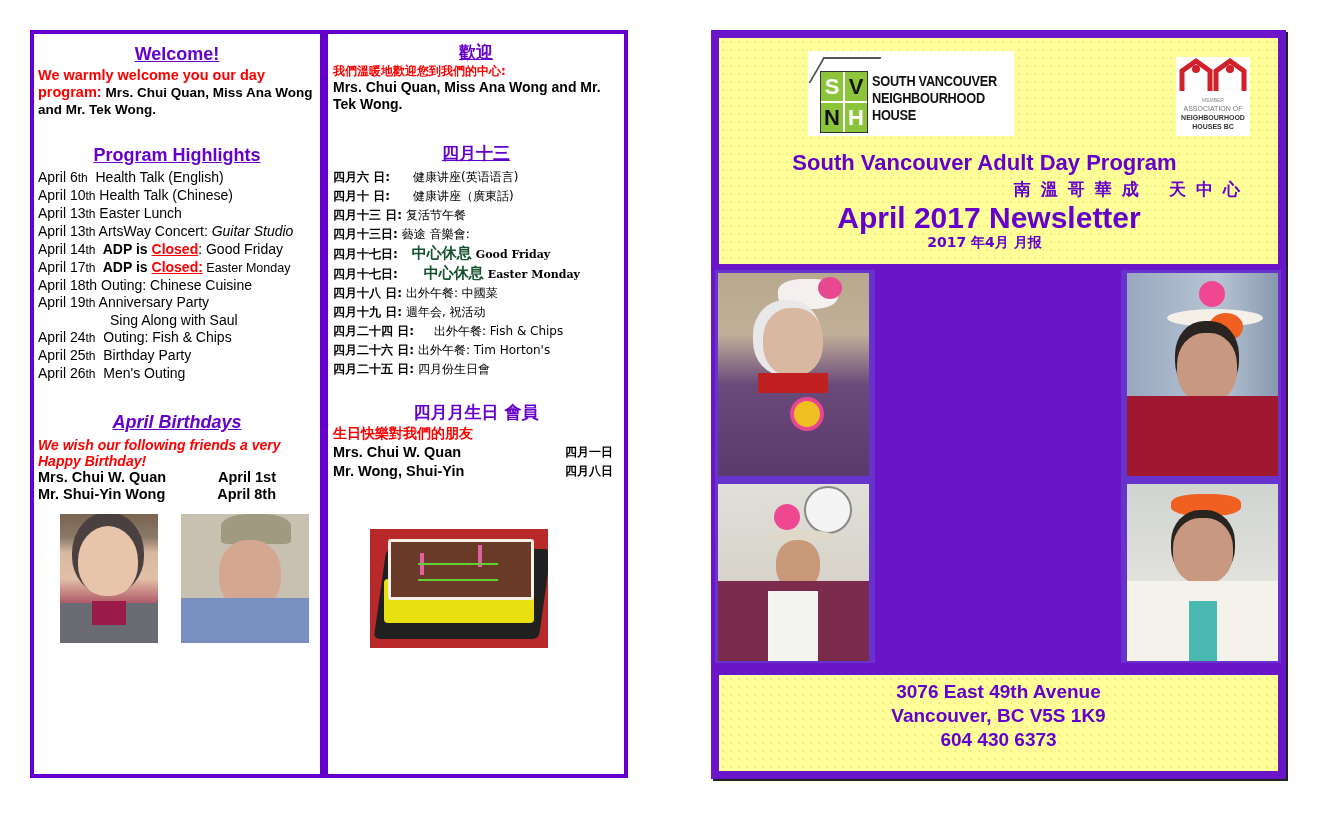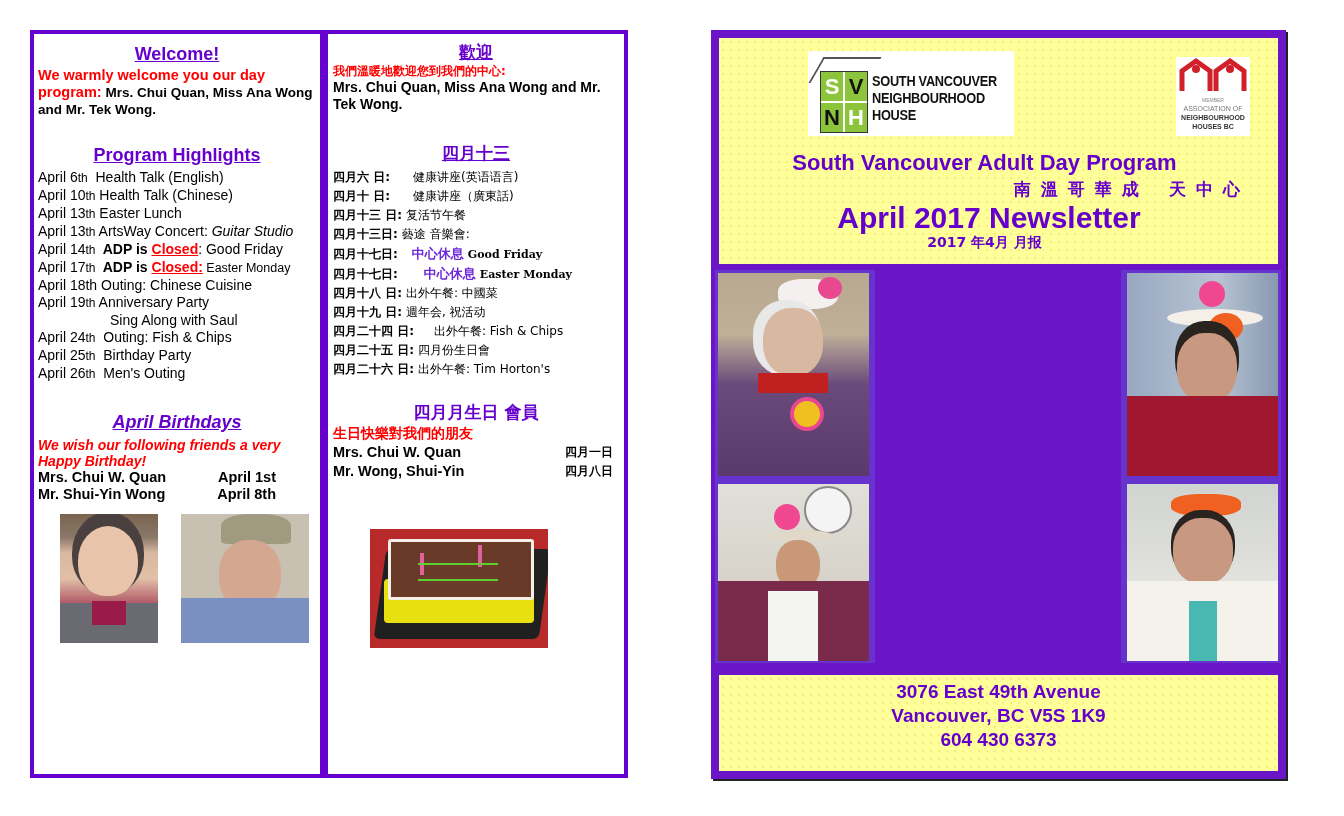--- a/index.html
+++ b/index.html
@@ -24,21 +24,21 @@
   .bold { font-weight:bold; }
   .txt15 { font-size:14.5px; line-height:17px; font-weight:bold; }
 
   .prog-row { font-size:14px; line-height:17px; white-space:nowrap; }
   .prog-row .date { font-weight:normal; }
   .closed { color:#ff0000; font-weight:bold; text-decoration:underline; }
   .it { font-style:italic; }
 
   .zh-row { font-size:12px; line-height:19px; white-space:nowrap; font-family:"DejaVu Sans", sans-serif; }
   .zh-row .d { font-weight:bold; display:inline-block; }
-  .zh-row .c { font-weight:bold; color:#6d28d9; font-size:13px; }
+  .zh-row .c { font-weight:bold; color:#14532d; font-size:15px; }
   .zh-row .mono { font-family:"DejaVu Serif", serif; font-weight:bold; font-size:11px; }
 
   .bd-row { display:flex; justify-content:space-between; font-size:14.5px; font-weight:bold; line-height:17px; }
 
   .photo { position:absolute; overflow:hidden; }
 
   
   .right-page { position:absolute; left:711px; top:30px; width:575px; height:749px; background:#6a16c8;
                 box-shadow:2px 2px 0 #222; }
   .yellow { background:#ffff99; position:absolute;
@@ -125,22 +125,22 @@
   <div id="zh-highlights">
       <div class="zh-row"><span class="d" style="min-width: 76px; margin-right: 4px;">四月六 日:</span><span>健康讲座(英语语言)</span></div>
       <div class="zh-row"><span class="d" style="min-width: 76px; margin-right: 4px;">四月十 日:</span><span>健康讲座（廣東話)</span></div>
       <div class="zh-row"><span class="d" style="min-width: 0px; margin-right: 4px;">四月十三 日:</span><span>复活节午餐</span></div>
       <div class="zh-row"><span class="d" style="min-width: 0px; margin-right: 4px;">四月十三日:</span><span>藝途 音樂會:</span></div>
       <div class="zh-row"><span class="d" style="min-width: 0px; margin-right: 4px;">四月十七日:</span><span class="c" style="margin-left: 10px; margin-right: 4px;">中心休息</span><span class="mono">Good Friday</span></div>
       <div class="zh-row"><span class="d" style="min-width: 0px; margin-right: 16px;">四月十七日:</span><span class="c" style="margin-left: 10px; margin-right: 4px;">中心休息</span><span class="mono">Easter Monday</span></div>
       <div class="zh-row"><span class="d" style="min-width: 0px; margin-right: 4px;">四月十八 日:</span><span>出外午餐: 中國菜</span></div>
       <div class="zh-row"><span class="d" style="min-width: 0px; margin-right: 4px;">四月十九 日:</span><span>週年会, 祝活动</span></div>
       <div class="zh-row"><span class="d" style="min-width: 0px; margin-right: 20px;">四月二十四 日:</span><span>出外午餐: Fish &amp; Chips</span></div>
+      <div class="zh-row"><span class="d" style="min-width: 0px; margin-right: 4px;">四月二十六 日:</span><span>出外午餐: Tim Horton's</span></div>
       <div class="zh-row"><span class="d" style="min-width: 0px; margin-right: 4px;">四月二十五 日:</span><span>四月份生日會</span></div>
-      <div class="zh-row"><span class="d" style="min-width: 0px; margin-right: 4px;">四月二十六 日:</span><span>出外午餐: Tim Horton's</span></div>
     </div>
 
   <div style="height:22px"></div>
   <h2 class="h-zh nou">四月月生日  會員</h2>
   <div class="red bold" style="font-size:14px; line-height:20px; font-family:'DejaVu Sans',sans-serif;">生日快樂對我們的朋友</div>
   <div style="padding-right:6px">
     <div class="bd-row" style="line-height:19px">
       <span>Mrs. Chui W. Quan</span>
       <span style="font-size:12px; font-family:'DejaVu Sans',sans-serif;">四月一日</span>
     </div>

